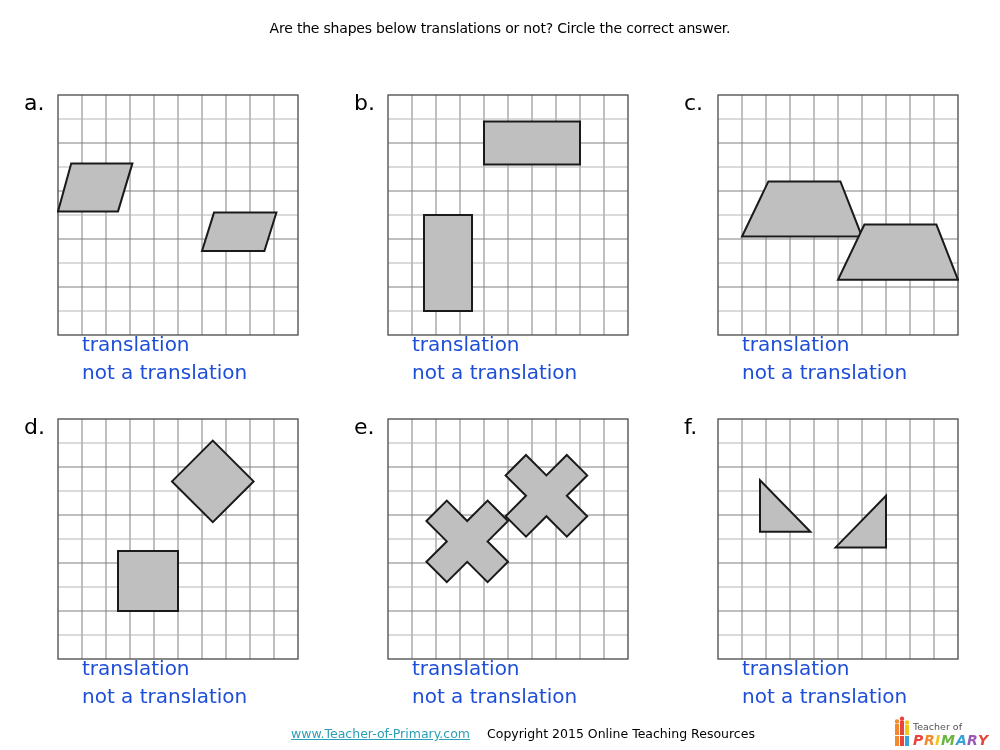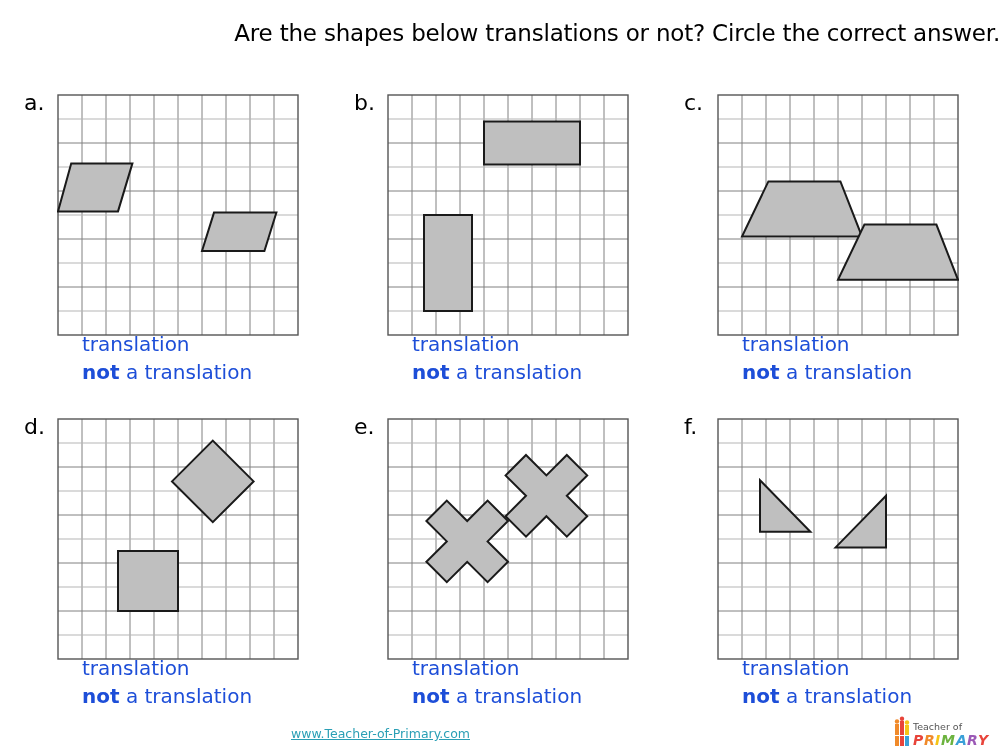--- a/index.html
+++ b/index.html
@@ -21,23 +21,23 @@
     left: 0; top: 0;
     width: 1000px;
     height: 750px;
   }
 
   .title {
     position: absolute;
     left: 0;
     top: 20px;
     width: 1000px;
-    text-align: right;
-    font-family: "DejaVu Sans", sans-serif;
-    font-size: 23px;
+    text-align: center;
+    font-family: "DejaVu Sans", sans-serif;
+    font-size: 14px;
     letter-spacing: -0.2px;
     color: #000;
     white-space: nowrap;
   }
 
   .grid-row {
     position: absolute;
     left: 0;
     width: 1000px;
   }
@@ -80,21 +80,21 @@
     top: 242px;
     font-size: 20px;
     line-height: 1.42;
     font-family: "DejaVu Sans", sans-serif;
     color: #1d4ed8;
   }
   .answer-line {
     white-space: nowrap;
   }
   .answer-line .neg {
-    font-weight: bold;
+    font-weight: normal;
   }
 
   .footer {
     position: absolute;
     left: 0;
     top: 726px;
     width: 884px;
     height: 24px;
   }
   .footer-link {
@@ -328,20 +328,21 @@
         </div>
       <div class="answers">
         <div class="answer-line">translation</div>
         <div class="answer-line"><span class="neg">not</span><span> a translation</span></div>
       </div>
     </div>
   </div>
 
   <div class="footer">
     <a class="footer-link" href="#">www.Teacher-of-Primary.com</a>
+    <div class="footer-copy">Copyright 2015 Online Teaching Resources</div>
   </div>
 
   <div class="logo">
     <svg width="100" height="36" viewBox="0 0 100 36">
       <g>
         <rect x="2" y="8" width="4" height="11" fill="#f08a2a"></rect>
         <rect x="7" y="5" width="4" height="14" fill="#e8443a"></rect>
         <rect x="12" y="9" width="4" height="10" fill="#f5c518"></rect>
         <rect x="2" y="20" width="4" height="10" fill="#f08a2a"></rect>
         <rect x="7" y="20" width="4" height="10" fill="#e8443a"></rect>

